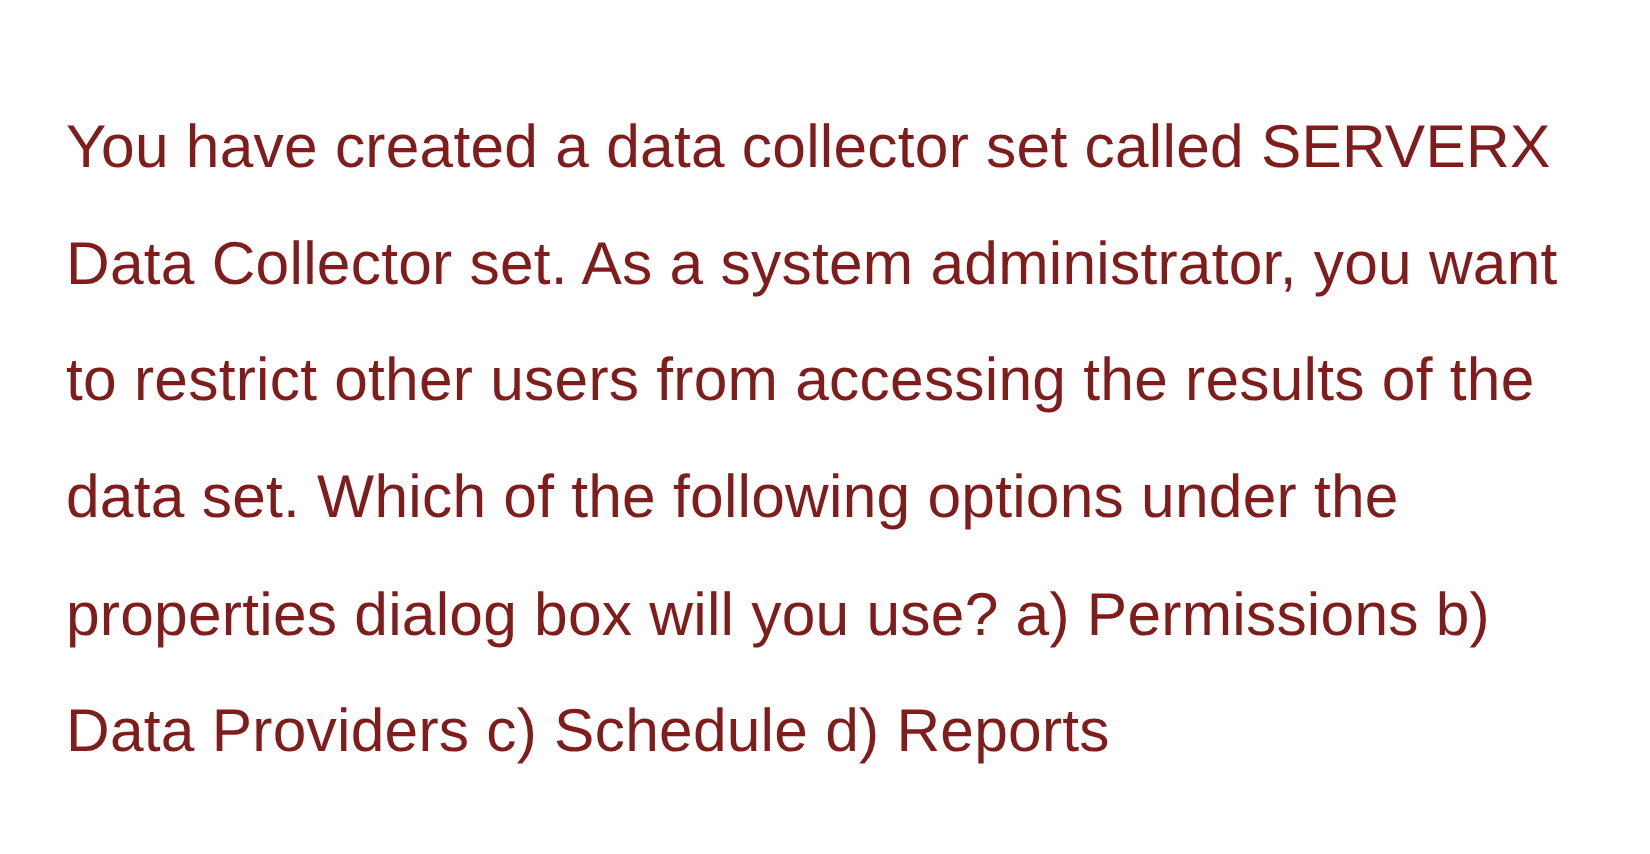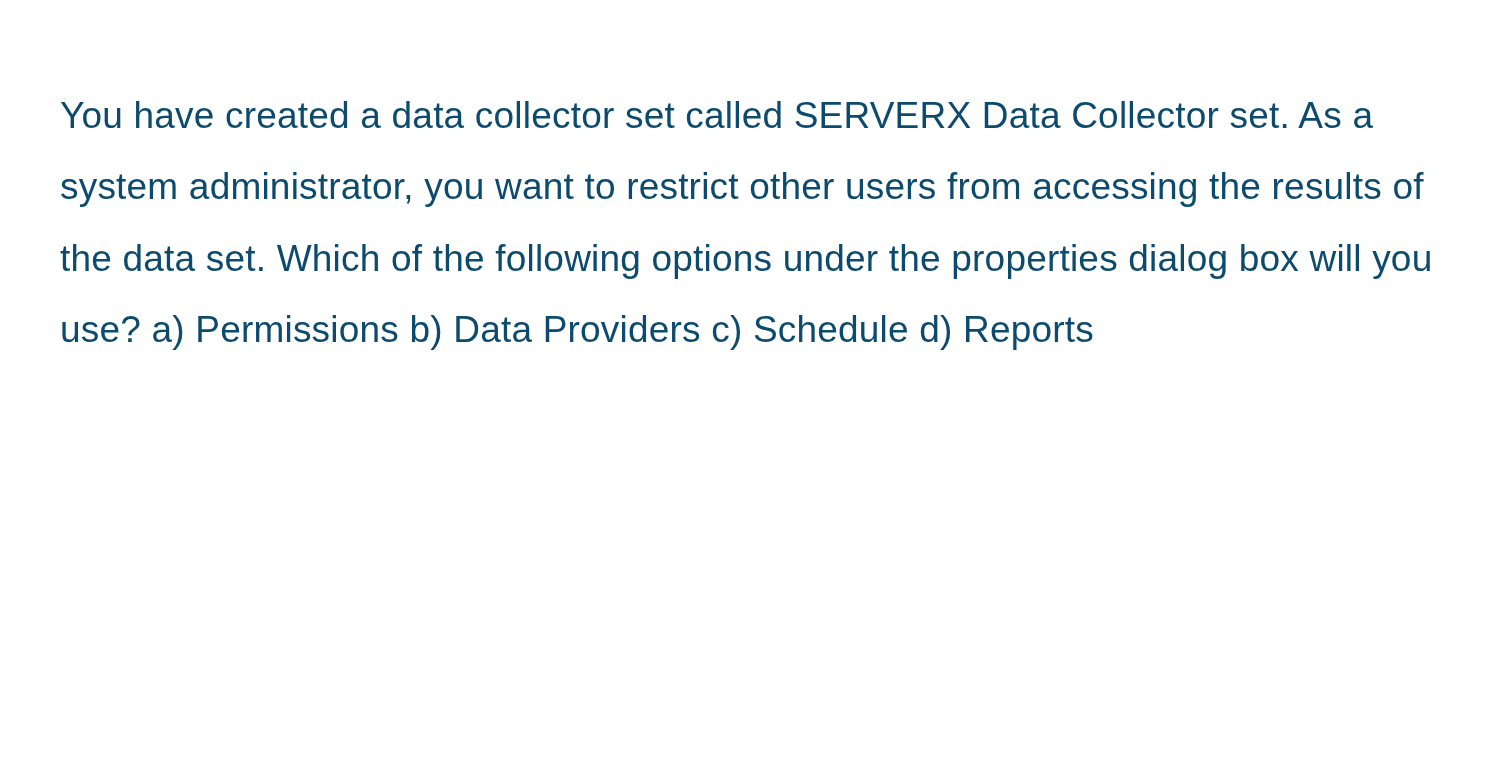--- a/index.html
+++ b/index.html
@@ -8,23 +8,23 @@
       box-sizing: border-box;
     }
     body {
       width: 1500px;
       height: 776px;
       background: #ffffff;
       font-family: -apple-system, BlinkMacSystemFont, "Segoe UI", Helvetica, Arial, sans-serif;
       padding: 80px 60px 60px 60px;
     }
     .question-text {
-      font-size: 37px;
+      font-size: 55px;
       line-height: 1.93;
-      color: #0c4a6e;
+      color: #7f1d1d;
       font-weight: 400;
       letter-spacing: 0.2px;
     }
   </style>
 </head>
 <body>
 
 <div class="question-text">You have created a data collector set called SERVERX Data Collector set. As a system administrator, you want to restrict other users from accessing the results of the data set. Which of the following options under the properties dialog box will you use? a) Permissions b) Data Providers c) Schedule d) Reports</div>
 
 </body></html>

